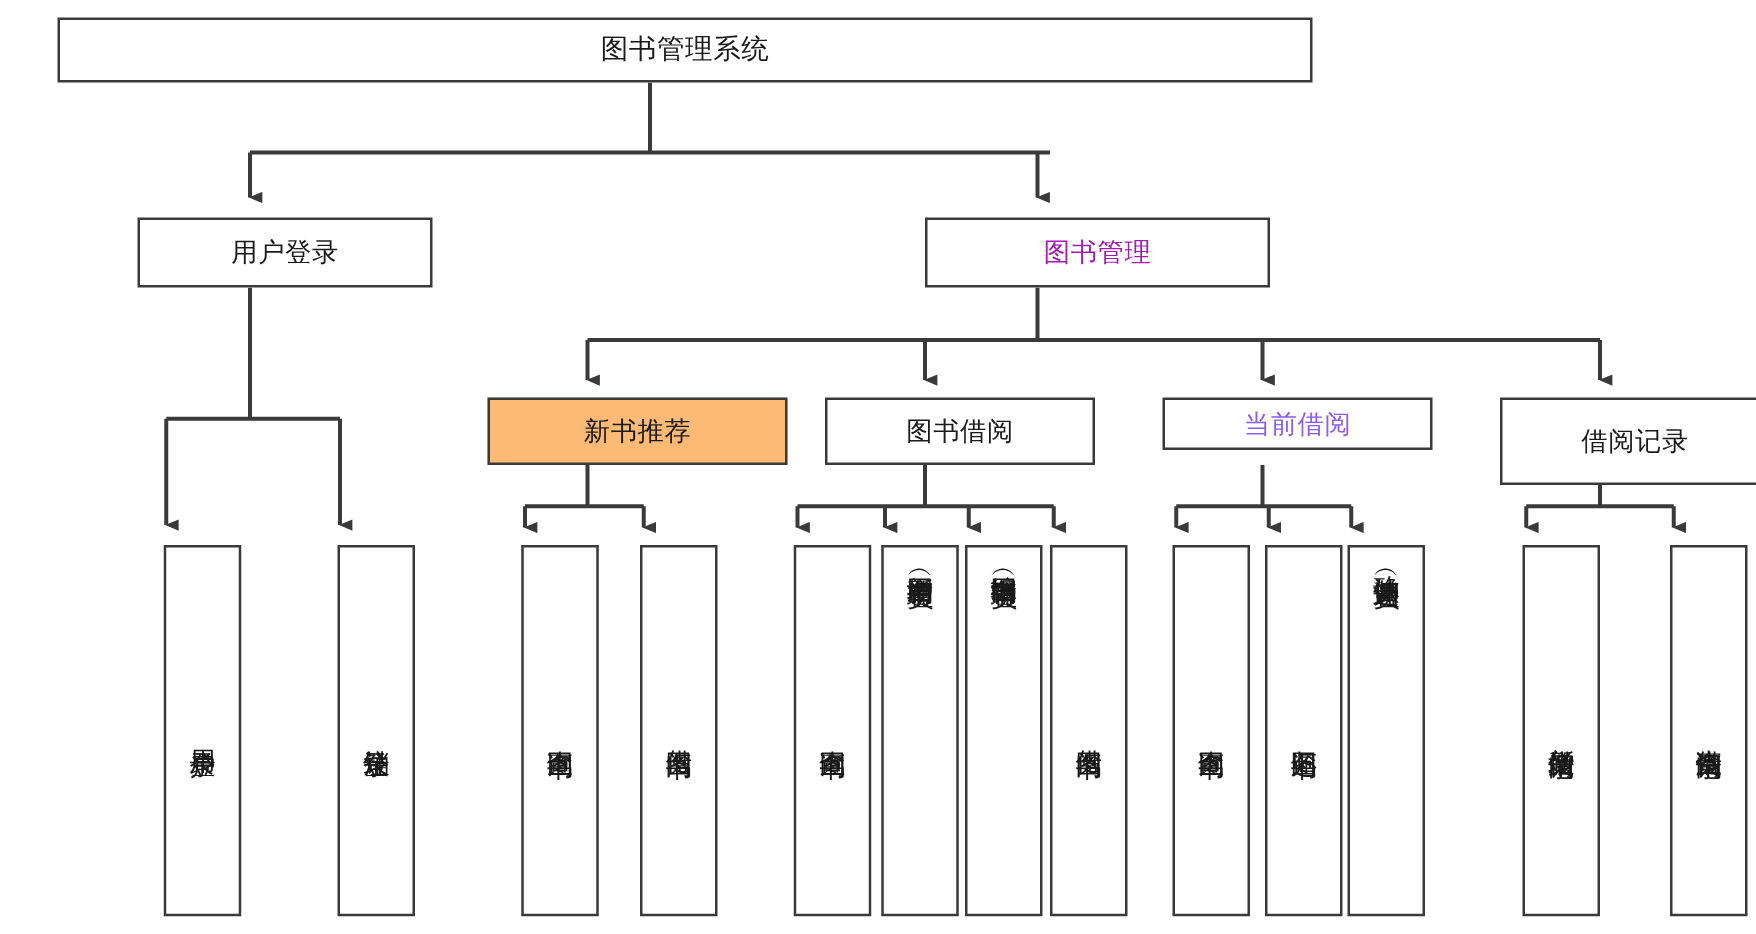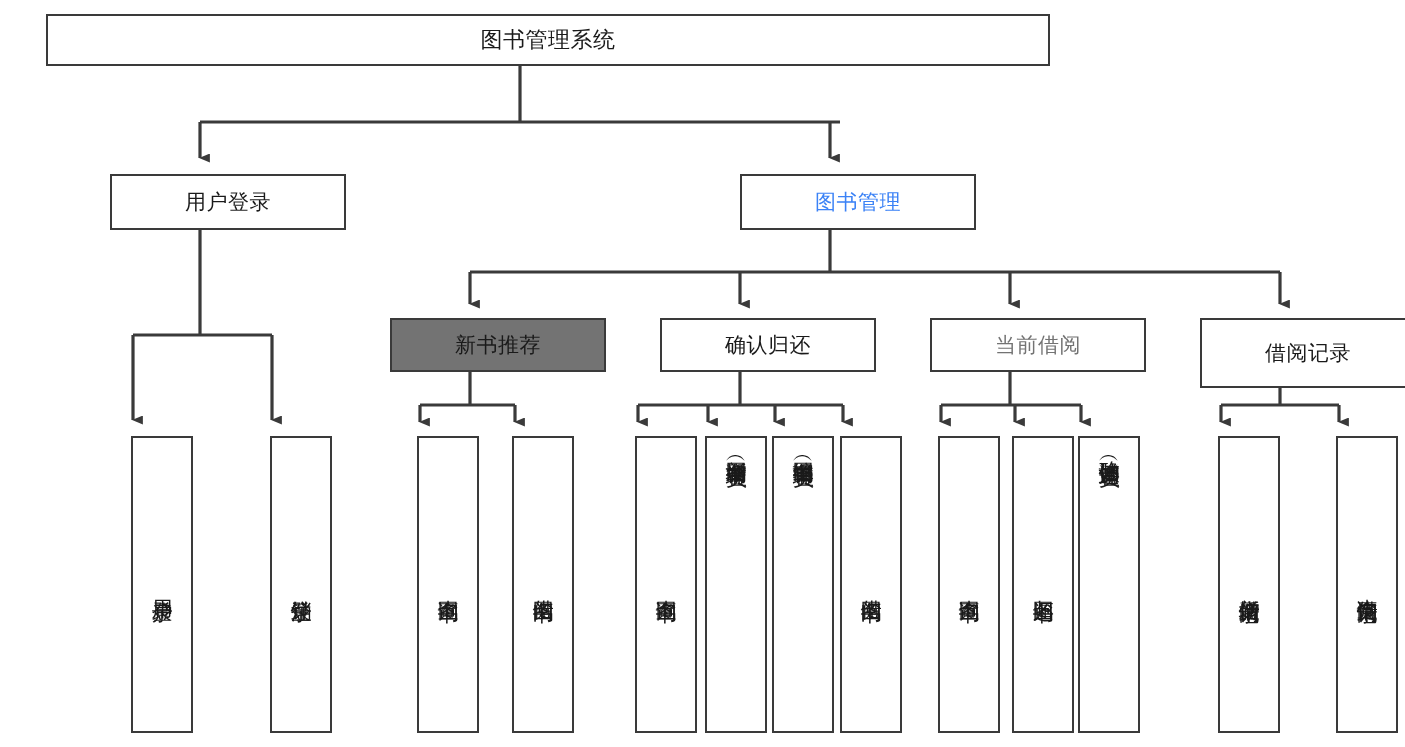--- a/index.html
+++ b/index.html
@@ -131,31 +131,31 @@
     </g>
   </svg>
 
   <div class="node h root" style="left: 18px; top: 14px; width: 1004px; height: 52px; border-color: rgb(58, 58, 58); background: rgb(255, 255, 255); color: rgb(26, 26, 26);">
     <span class="lbl">图书管理系统</span>
   </div>
 
   <div class="node h" style="left: 82px; top: 174px; width: 236px; height: 56px; border-color: rgb(58, 58, 58); background: rgb(255, 255, 255); color: rgb(26, 26, 26);">
     <span class="lbl">用户登录</span>
   </div>
-  <div class="node h" style="left: 712px; top: 174px; width: 236px; height: 56px; border-color: rgb(58, 58, 58); background: rgb(255, 255, 255); color: #3b82f6;">
+  <div class="node h" style="left: 712px; top: 174px; width: 276px; height: 56px; border-color: rgb(58, 58, 58); background: rgb(255, 255, 255); color: #a21caf;">
     <span class="lbl">图书管理</span>
   </div>
 
-  <div class="node h" style="left: 362px; top: 318px; width: 216px; height: 54px; border-color: rgb(58, 58, 58); background: #737373; color: rgb(26, 26, 26);">
+  <div class="node h" style="left: 362px; top: 318px; width: 240px; height: 54px; border-color: rgb(58, 58, 58); background: #fdba74; color: rgb(26, 26, 26);">
     <span class="lbl">新书推荐</span>
   </div>
   <div class="node h" style="left: 632px; top: 318px; width: 216px; height: 54px; border-color: rgb(58, 58, 58); background: rgb(255, 255, 255); color: rgb(26, 26, 26);">
-    <span class="lbl">确认归还</span>
-  </div>
-  <div class="node h" style="left: 902px; top: 318px; width: 216px; height: 54px; border-color: rgb(58, 58, 58); background: rgb(255, 255, 255); color: #737373;">
+    <span class="lbl">图书借阅</span>
+  </div>
+  <div class="node h" style="left: 902px; top: 318px; width: 216px; height: 42px; border-color: rgb(58, 58, 58); background: rgb(255, 255, 255); color: #8b5cf6;">
     <span class="lbl">当前借阅</span>
   </div>
   <div class="node h" style="left: 1172px; top: 318px; width: 216px; height: 70px; border-color: rgb(58, 58, 58); background: rgb(255, 255, 255); color: rgb(26, 26, 26);">
     <span class="lbl">借阅记录</span>
   </div>
 
   <div class="node v mid" style="left: 103px; top: 436px; width: 62px; height: 297px; border-color: rgb(58, 58, 58); background: rgb(255, 255, 255); color: rgb(26, 26, 26);">
     <span class="lbl">用户登录</span>
   </div>
   <div class="node v mid" style="left: 242px; top: 436px; width: 62px; height: 297px; border-color: rgb(58, 58, 58); background: rgb(255, 255, 255); color: rgb(26, 26, 26);">

